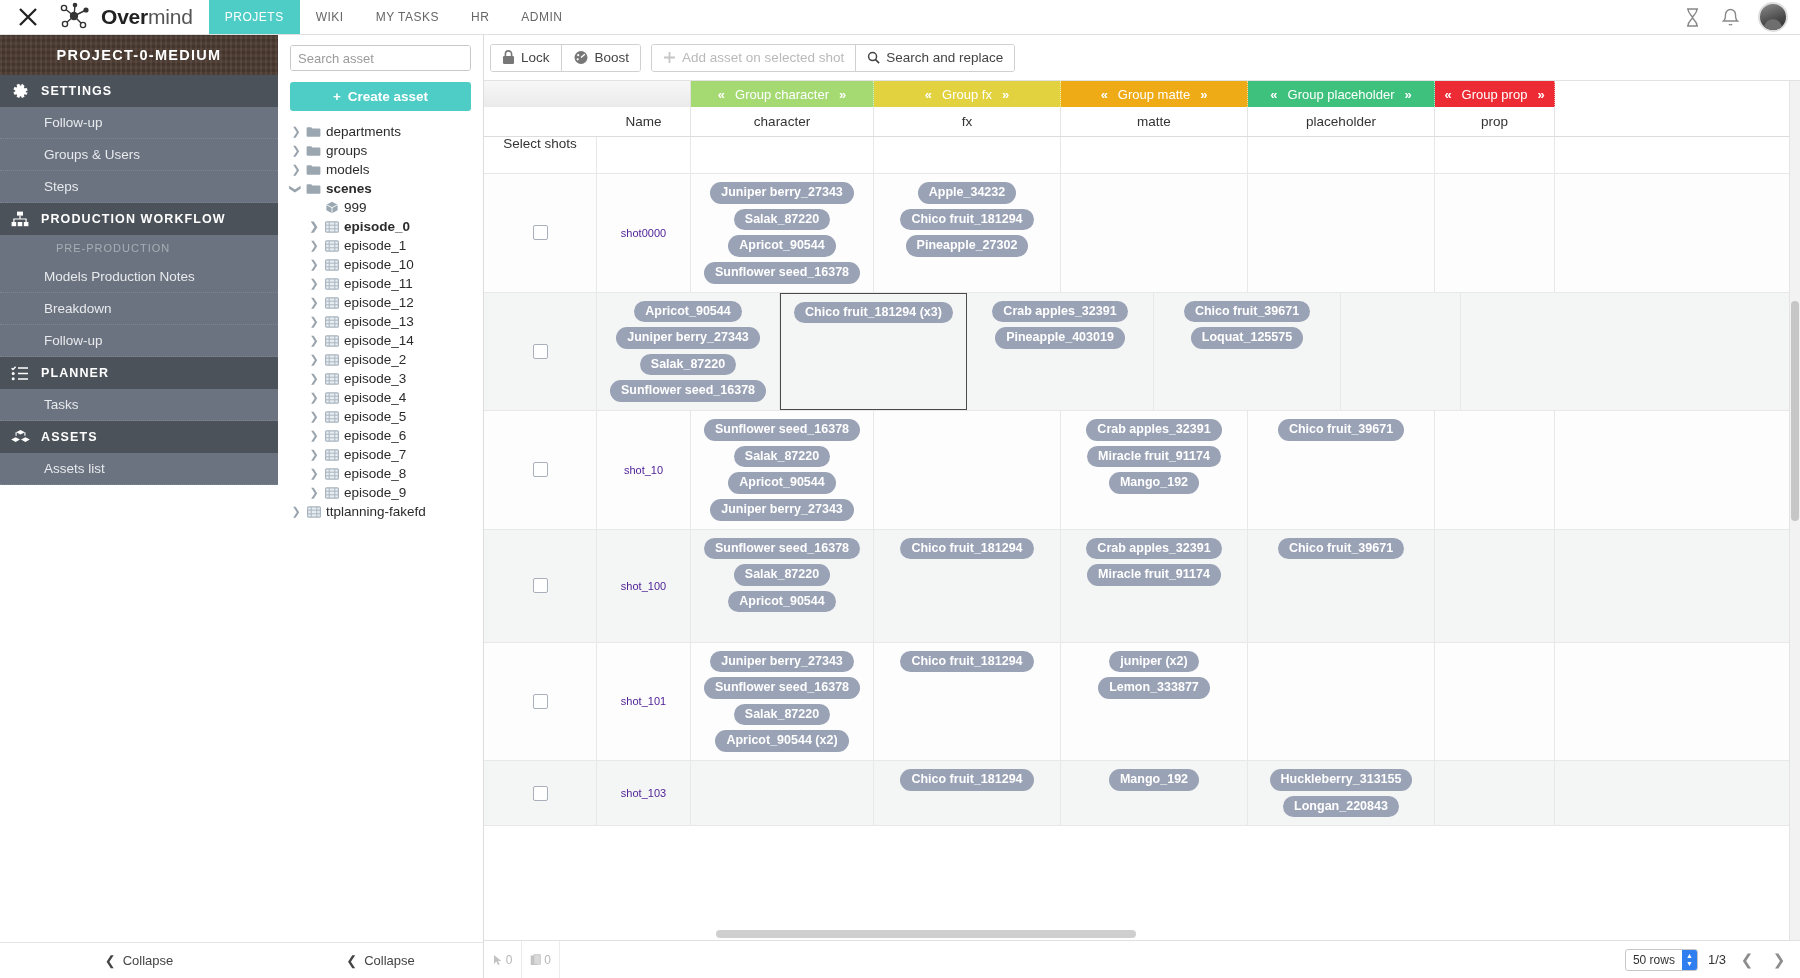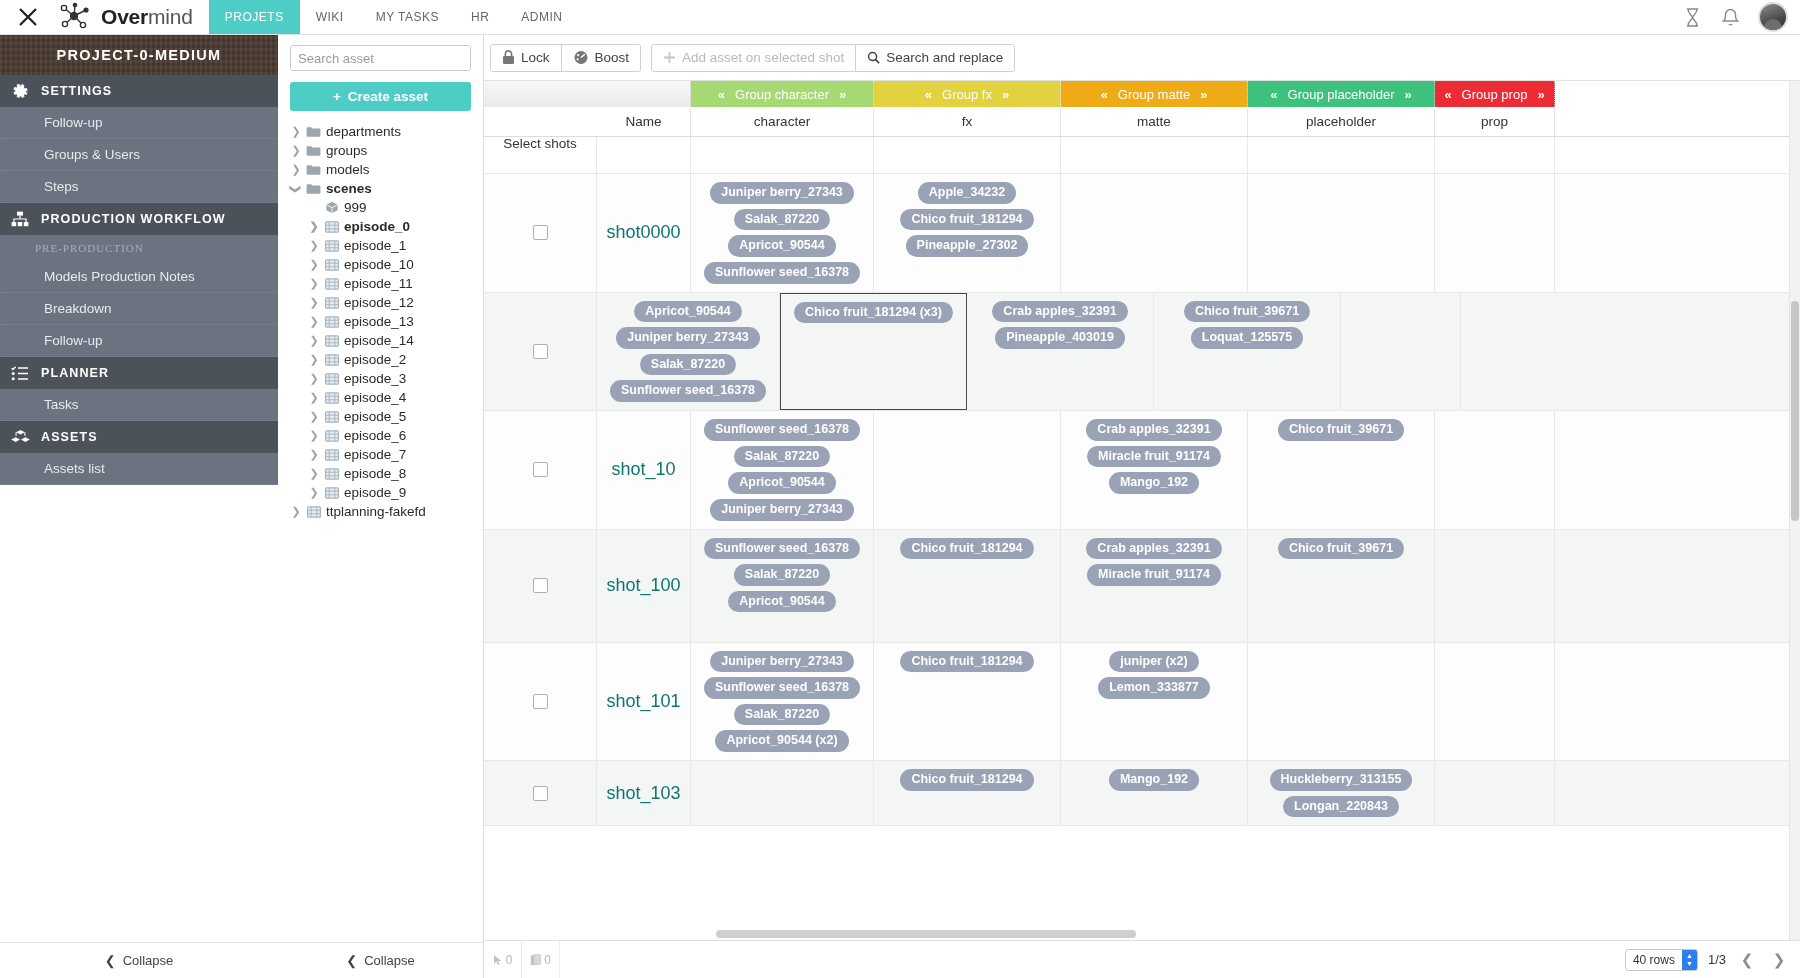--- a/index.html
+++ b/index.html
@@ -68,22 +68,22 @@
     font-size:12.5px; font-weight:bold; letter-spacing:1.1px; color:#fff;
     text-transform:uppercase;
   }
   .side-section .ico { width:20px; height:20px; display:flex; align-items:center; justify-content:center; }
   .side-sub {
     height:32px; display:flex; align-items:center; padding-left:44px;
     font-size:13.5px; color:#e8eaec; cursor:pointer;
     border-bottom:1px dotted rgba(255,255,255,.13);
   }
   .side-caption {
-    height:26px; display:flex; align-items:center; padding-left:35px;
-    font-size:11px; letter-spacing:1px; color:#a8aeb5; text-transform:uppercase;font-family:Liberation Serif, serif;
+    height:26px; display:flex; align-items:center; padding-left:56px;
+    font-size:11px; letter-spacing:1px; color:#a8aeb5; text-transform:uppercase;
   }
   #sidebar-spacer { flex:1 1 auto; background:#fff; }
   #sidebar-collapse {
     position:absolute; bottom:0; left:0; right:0; height:36px;
     display:flex; align-items:center; justify-content:center; gap:7px;
     background:#fff; color:#444; font-size:13px; cursor:pointer;
     border-top:1px solid #e3e3e3;
   }
 
   
@@ -159,21 +159,21 @@
     border-right:1px solid #e8e8e8; flex:0 0 auto; padding:8px 4px;
     display:flex; flex-direction:column; align-items:center; gap:5px;
   }
   .cell.namecell, .cell.selcell { justify-content:center; align-items:center; }
   .cell.selcell { }
   .cell.selected-cell { border:1px solid #4a4a4a; }
   .chk {
     width:15px; height:15px; border:1px solid #a9b0bb; border-radius:2px;
     background:#fff; cursor:pointer;
   }
-  .shotname { font-size:18px; color:#0f766e; }
+  .shotname { font-size:11px; color:#4c1d95; }
   .tag {
     background:#9aa2b5; color:#fff; border-radius:11px; padding:3px 11px;
     font-size:12.5px; white-space:nowrap; font-weight:bold; cursor:pointer;
     line-height:1.25;
   }
   .emptyrow { height:37px; }
   
   #hscroll {
     position:absolute; left:0; right:0; bottom:0; height:12px; background:transparent;
   }
@@ -814,21 +814,21 @@
         <span>
           <svg width="11" height="12" viewBox="0 0 11 12">
               <rect x="0.7" y="1.5" width="6.5" height="9.5" fill="#c3c3c3"></rect>
               <rect x="4" y="0.7" width="6.3" height="9.5" fill="#dadada" stroke="#c3c3c3" stroke-width=".8"></rect>
             </svg>
         </span>
         <span>0</span>
       </div>
       <div id="foot-right">
         <div id="rows-select">
-          <span class="lbl">40 rows</span>
+          <span class="lbl">50 rows</span>
           <span class="stepper">
               <span>▲</span>
               <span>▼</span>
             </span>
         </div>
         <span id="pageinfo">1/3</span>
         <span class="pagearrow">❮</span>
         <span class="pagearrow">❯</span>
       </div>
     </div>

